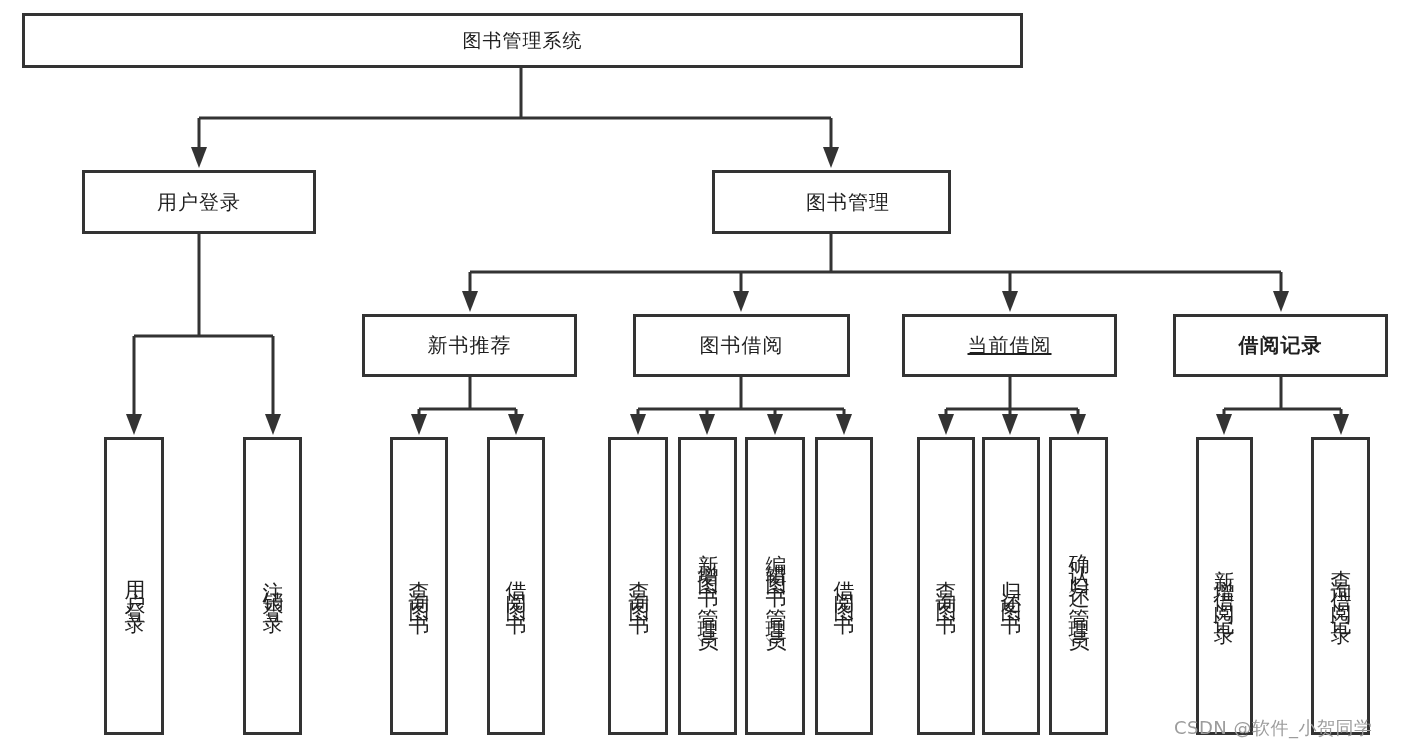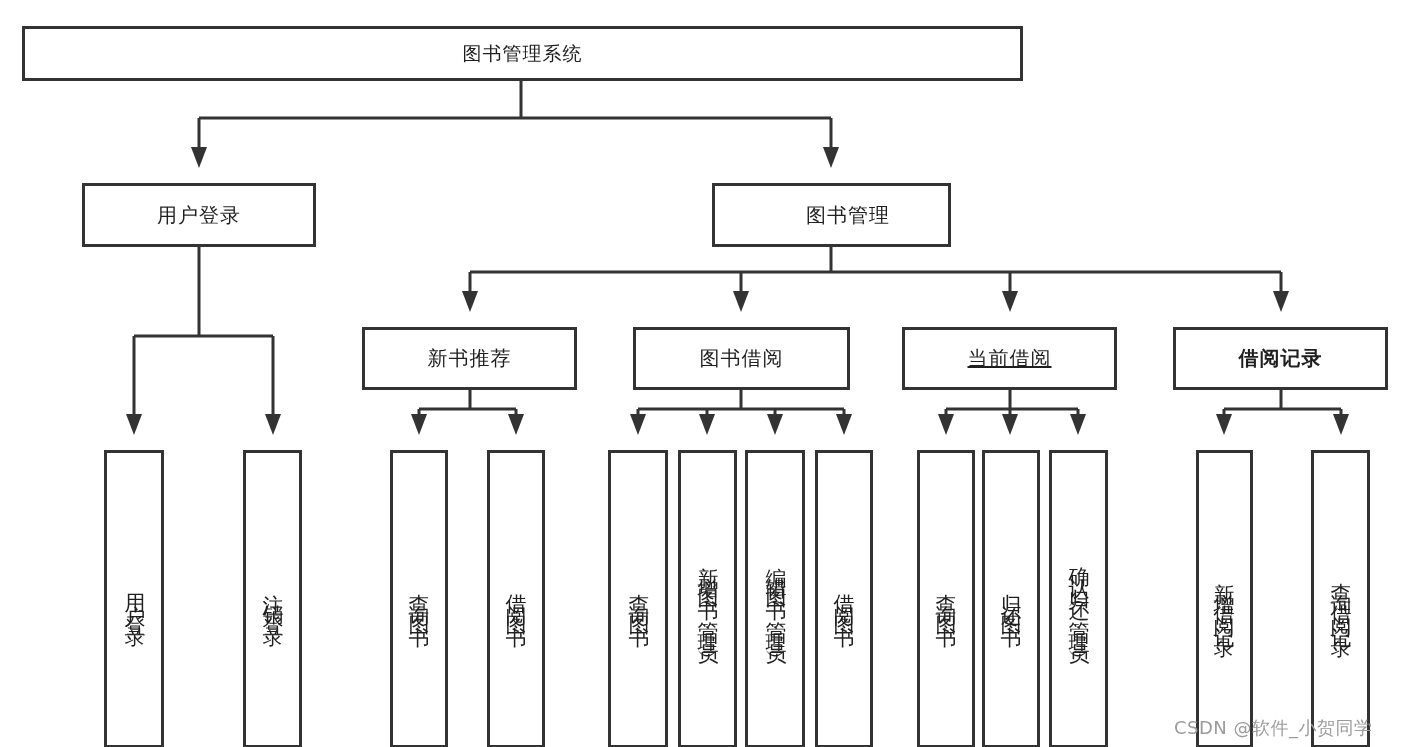--- a/index.html
+++ b/index.html
@@ -25,21 +25,20 @@
   .node {
     position: absolute;
     box-sizing: border-box;
     background: #ffffff;
     border: 3px solid #333333;
     display: flex;
     align-items: center;
     justify-content: center;
     color: #1f1f1f;
     white-space: nowrap;
-    margin-top: 13px;
   }
   .node.hlabel {
     font-size: 20px;
     letter-spacing: 1px;
   }
   .node.root-box {
     font-size: 19px;
     letter-spacing: 1px;
   }
   .node.leaf {

